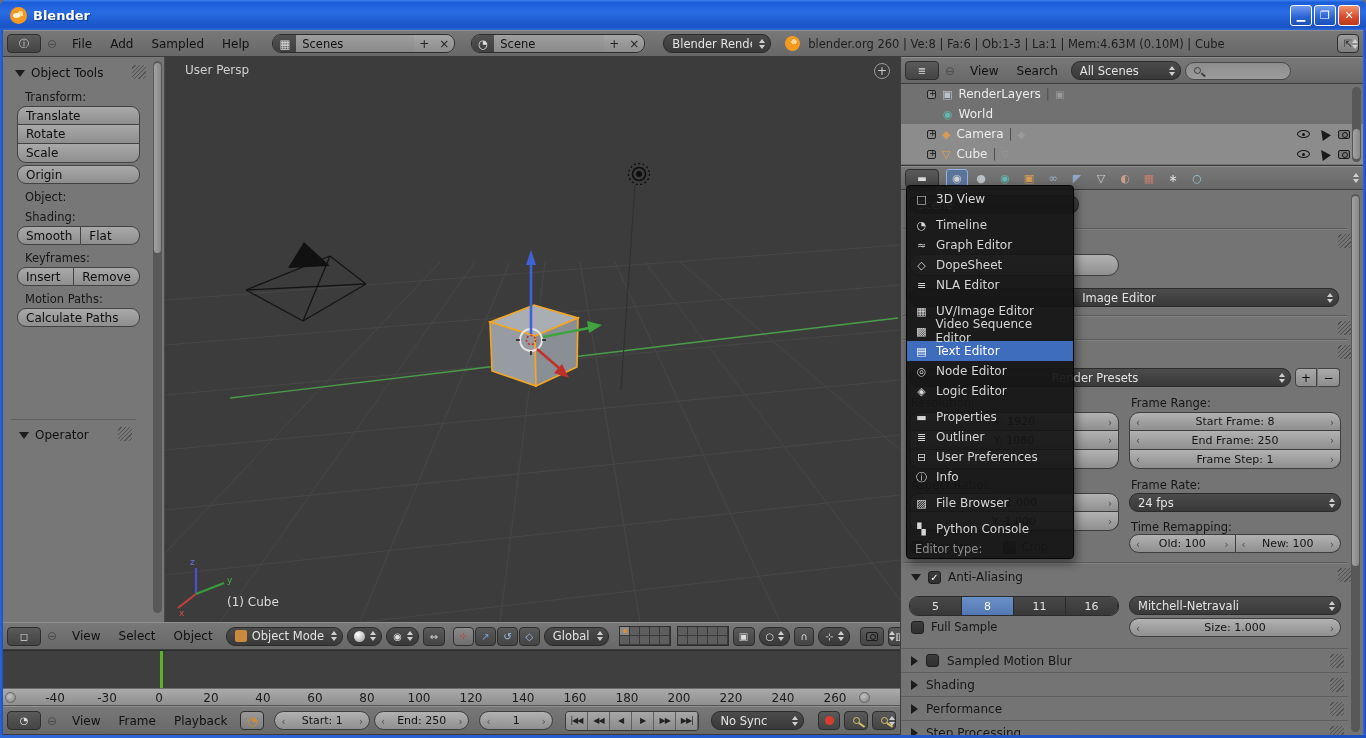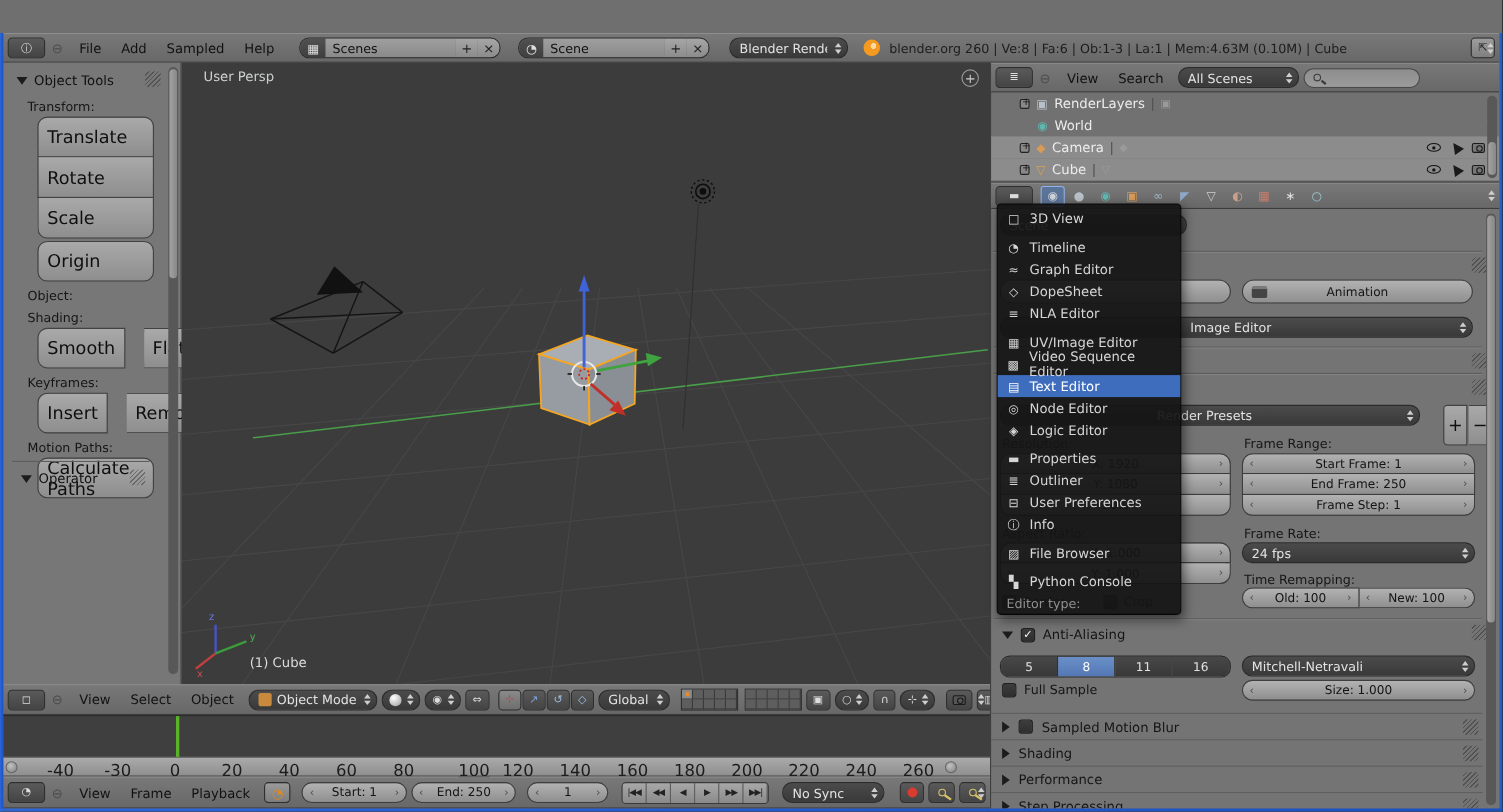--- a/index.html
+++ b/index.html
@@ -38,22 +38,22 @@
   .updown i{display:block;width:0;height:0;border-left:3.5px solid transparent;border-right:3.5px solid transparent;}
   .updown i.u{border-bottom:4px solid #cfcfcf;}
   .updown i.d{border-top:4px solid #cfcfcf;}
   .pill{position:relative;height:19px;border-radius:10px;border:1px solid #3e3e3e;background:linear-gradient(#b2b2b2,#8f8f8f);
     color:#141414;font-size:11px;display:flex;align-items:center;justify-content:center;}
   .pill .ar{position:absolute;top:50%;transform:translateY(-50%);color:#4e4e4e;font-size:10px;}
   .pill .ar.l{left:6px;} .pill .ar.r{right:6px;}
   .pill-stack .pill{border-radius:0;border-top:none;}
   .pill-stack .pill:first-child{border-radius:10px 10px 0 0;border-top:1px solid #3e3e3e;}
   .pill-stack .pill:last-child{border-radius:0 0 10px 10px;}
-  .lightbtn{height:37px;border:1px solid #424242;background:linear-gradient(#a9a9a9,#8e8e8e);
-    color:#0e0e0e;font-size:16px;display:flex;align-items:center;padding:0 8px;margin-left:17px;}
+  .lightbtn{height:19px;border:1px solid #424242;background:linear-gradient(#a9a9a9,#8e8e8e);
+    color:#0e0e0e;font-size:12px;display:flex;align-items:center;padding:0 8px;}
   .checkbox{width:13px;height:13px;border-radius:3px;border:1px solid #202020;background:linear-gradient(#3c3c3c,#2f2f2f);
     color:#fff;font-size:10px;line-height:11px;text-align:center;flex:0 0 auto;}
   .sec-label{color:#151515;font-size:11.5px;}
   .panel-grip{position:absolute;right:4px;top:4px;width:14px;height:14px;opacity:.35;
     background:repeating-linear-gradient(135deg,transparent 0 2px,#111 2px 3px);}
   .tri-r{display:inline-block;width:0;height:0;border-top:5px solid transparent;border-bottom:5px solid transparent;border-left:7px solid #1c1c1c;}
   .tri-d{display:inline-block;width:0;height:0;border-left:5px solid transparent;border-right:5px solid transparent;border-top:7px solid #1c1c1c;}
   .tile{width:17px;height:16px;border-radius:3px;display:flex;align-items:center;justify-content:center;font-size:10px;color:#ccc;}
 
   
@@ -97,21 +97,21 @@
   
   #view3d-header{position:absolute;left:3px;top:622px;width:897px;height:28px;padding:0 4px;}
   .layer-grid{display:grid;grid-template-columns:repeat(5,10px);grid-template-rows:repeat(2,9px);gap:0;border:1px solid #2f2f2f;}
   .layer-cell{width:10px;height:9px;background:#5e5e5e;border-right:1px solid #3a3a3a;border-bottom:1px solid #3a3a3a;position:relative;}
   .layer-cell.active{background:#8a8a8a;}
   .layer-cell.active::after{content:"";position:absolute;left:3px;top:2px;width:4px;height:4px;border-radius:50%;background:#e78a2d;}
   #timeline-track{position:absolute;left:3px;top:650px;width:897px;height:38px;background:#3f3f3f;border-top:1px solid #2c2c2c;}
   #cursor-line{position:absolute;top:0;width:3px;height:38px;background:#58b327;}
   #timeline-ruler{position:absolute;left:3px;top:688px;width:897px;height:18px;
     background:linear-gradient(#aaa,#8f8f8f);border-top:1px solid #6c6c6c;border-bottom:1px solid #565656;}
-  .tick{position:absolute;top:2px;width:40px;text-align:center;color:#1c1c1c;font-size:15px;}
+  .tick{position:absolute;top:2px;width:40px;text-align:center;color:#1c1c1c;font-size:12px;}
   .ruler-cap{position:absolute;top:3px;width:11px;height:11px;border-radius:50%;background:radial-gradient(circle at 40% 35%,#c2c2c2,#7e7e7e);border:1px solid #666;}
   #timeline-header{position:absolute;left:3px;top:706px;width:897px;height:29px;padding:0 4px;}
   .pbgroup{display:flex;height:20px;border-radius:4px;overflow:hidden;border:1px solid #3a3a3a;}
   .pb-btn{width:26px;background:linear-gradient(#a8a8a8,#8a8a8a);border-right:1px solid #5f5f5f;
     color:#222;font-size:8px;display:flex;align-items:center;justify-content:center;letter-spacing:-1px;}
   .key-shape{width:7px;height:7px;border:1.5px solid #d8c26a;border-radius:50%;position:relative;}
   .key-shape::after{content:"";position:absolute;left:5px;top:4px;width:7px;height:1.5px;background:#d8c26a;transform:rotate(35deg);transform-origin:left;}
 
   
   #outliner{position:absolute;left:900px;top:57px;width:463px;height:108px;background:#717171;border-left:1px solid #3f3f3f;overflow:hidden;}
@@ -153,20 +153,29 @@
   .em-item.hl{background:#3f6dbd;color:#fff;}
   .em-item .em-ic{width:15px;text-align:center;font-size:11px;}
   .em-gap{height:6px;}
   .em-footer{height:20px;display:flex;align-items:center;padding:0 8px;color:#8f8f8f;font-size:11.5px;}
 </style>
 </head>
 <body>
 
 <div id="app">
 
+  <div id="titlebar">
+    <span class="blender-logo"></span>
+    <span id="title-text">Blender</span>
+    <div id="win-buttons">
+      <div class="winbtn">▁</div>
+      <div class="winbtn">❐</div>
+      <div class="winbtn close">✕</div>
+    </div>
+  </div>
 
   <div class="blue-edge" style="left:0;top:30px;width:3px;height:708px;"></div>
   <div class="blue-edge" style="left:1363px;top:30px;width:3px;height:708px;"></div>
   <div class="blue-edge" style="left:0;top:735px;width:1366px;height:3px;"></div>
 
   <div id="infobar" class="hdr">
     <div class="ed-btn">
       <span class="ed-glyph">ⓘ</span>
       <span class="updown">
           <i class="u"></i>
@@ -451,21 +460,21 @@
     <div class="ruler-cap" style="left:2px;"></div>
     <div class="ruler-cap" style="left:856px;"></div>
     <div id="ruler-ticks">
         <span class="tick" style="left: 32px;">-40</span>
         <span class="tick" style="left: 84px;">-30</span>
         <span class="tick" style="left: 136px;">0</span>
         <span class="tick" style="left: 188px;">20</span>
         <span class="tick" style="left: 240px;">40</span>
         <span class="tick" style="left: 292px;">60</span>
         <span class="tick" style="left: 344px;">80</span>
-        <span class="tick" style="left: 408px; text-decoration: underline;">100</span>
+        <span class="tick" style="left: 396px;">100</span>
         <span class="tick" style="left: 448px;">120</span>
         <span class="tick" style="left: 500px;">140</span>
         <span class="tick" style="left: 552px;">160</span>
         <span class="tick" style="left: 604px;">180</span>
         <span class="tick" style="left: 656px;">200</span>
         <span class="tick" style="left: 708px;">220</span>
         <span class="tick" style="left: 760px;">240</span>
         <span class="tick" style="left: 812px;">260</span>
       </div>
   </div>
@@ -620,24 +629,20 @@
     <div id="prop-content">
 
       <div class="dd" style="position:absolute;left:8px;top:5px;width:170px;">
         <span class="val">Scene</span>
       </div>
 
       <div class="sepline" style="top:38px;"></div>
       <span class="panel-grip" style="top:44px;right:12px;"></span>
 
       <div class="pill" style="position:absolute;left:8px;top:64px;width:210px;height:22px;border-radius:11px;"></div>
-      <div class="pill" style="position:absolute;left:228px;top:64px;width:210px;height:22px;border-radius:11px;gap:6px;">
-        <span style="position:absolute;left:8px;width:14px;height:11px;background:#444;border-radius:2px;border-top:3px solid #7a7a7a;"></span>
-        <span>Animation</span>
-      </div>
 
       <div class="dd" style="position:absolute;left:8px;top:98px;width:430px;justify-content:center;">
         <span class="val">Image Editor</span>
         <span class="updown">
             <i class="u"></i>
             <i class="d"></i>
           </span>
       </div>
 
       <div class="sepline" style="top:125px;"></div>
@@ -674,21 +679,21 @@
             <span class="ar r">›</span>
           </div>
         <div class="pill">
             <span>50%</span>
           </div>
       </div>
 
       <div class="pill-stack" id="frame-range-stack" style="position:absolute;left:228px;top:222px;width:212px;display:flex;flex-direction:column;">
           <div class="pill">
             <span class="ar l">‹</span>
-            <span>Start Frame: 1</span>
+            <span>Start Frame: 8</span>
             <span class="ar r">›</span>
           </div>
           <div class="pill">
             <span class="ar l">‹</span>
             <span>End Frame: 250</span>
             <span class="ar r">›</span>
           </div>
           <div class="pill">
             <span class="ar l">‹</span>
             <span>Frame Step: 1</span>

